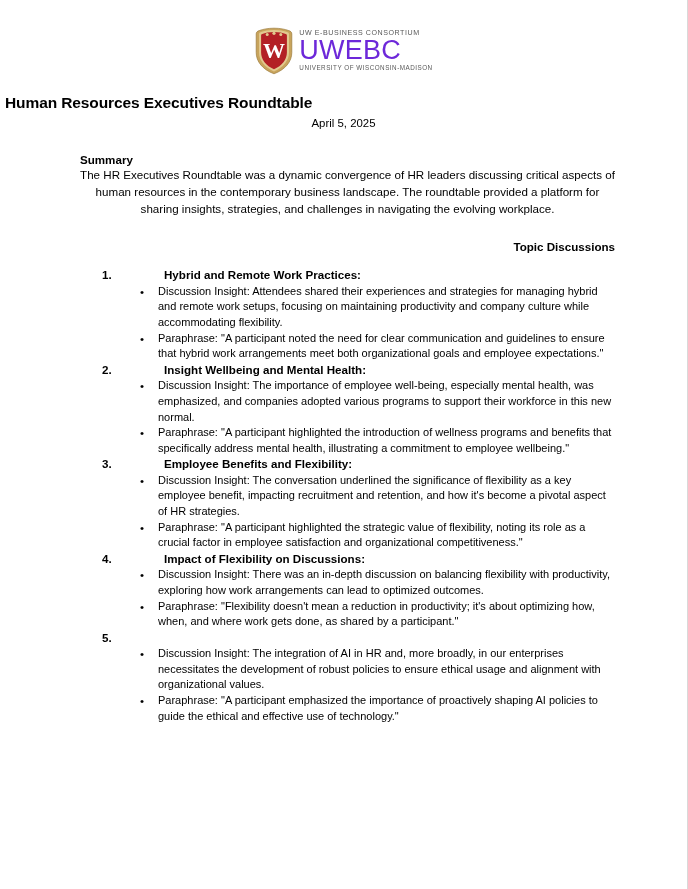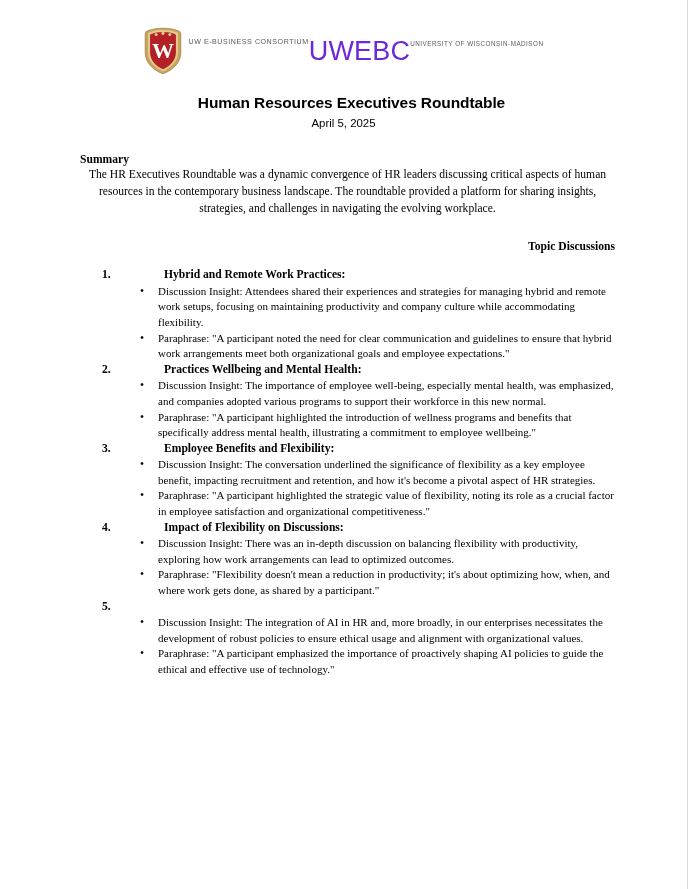--- a/index.html
+++ b/index.html
@@ -33,21 +33,21 @@
     align-items: center;
     gap: 5px;
   }
   .crest {
     width: 40px;
     height: 48px;
     flex: none;
   }
   .wordmark {
     display: flex;
-    flex-direction: row;
+    flex-direction: column;
     justify-content: center;
     line-height: 1;
   }
   .wm-top {
     font-size: 7.1px;
     letter-spacing: 0.55px;
     color: #595959;
     font-weight: 400;
     white-space: nowrap;
     margin-bottom: 1px;
@@ -63,37 +63,35 @@
   .wm-bottom {
     font-size: 6.3px;
     letter-spacing: 0.5px;
     color: #595959;
     font-weight: 400;
     white-space: nowrap;
     margin-top: 2px;
   }
   
   .doc-title {
-    text-align: center;
     font-size: 15.5px;
     font-weight: bold;
-    margin: 19px 0 0 16px;
+    margin: 19px 0 0 5px;
     letter-spacing: -0.1px;
   }
   .doc-date {
     text-align: center;
     font-size: 11.4px;
     font-weight: 400;
     margin: 5px 0 0 0;
   }
   
   .content {
     padding: 0 72px 0 80px;
     margin-top: 24px;
-    font-family: Liberation Serif, serif;
   }
   .section-heading {
     font-size: 11.6px;
     font-weight: bold;
     margin: 0 0 1px 0;
   }
   .summary-text {
     font-size: 11.6px;
     line-height: 1.45;
     margin: 0;
@@ -203,21 +201,21 @@
             </li>
             <li>
               <span class="bullet-mark">•</span>
               <span class="point-text">Paraphrase: "A participant noted the need for clear communication and guidelines to ensure that hybrid work arrangements meet both organizational goals and employee expectations."</span>
             </li>
           </ul>
         </li>
         <li>
           <div class="topic-row">
             <span class="topic-num">2.</span>
-            <span class="topic-title">Practices Wellbeing and Mental Health:</span>
+            <span class="topic-title">Insight Wellbeing and Mental Health:</span>
           </div>
           <ul class="points">
             <li>
               <span class="bullet-mark">•</span>
               <span class="point-text">Discussion Insight: The importance of employee well-being, especially mental health, was emphasized, and companies adopted various programs to support their workforce in this new normal.</span>
             </li>
             <li>
               <span class="bullet-mark">•</span>
               <span class="point-text">Paraphrase: "A participant highlighted the introduction of wellness programs and benefits that specifically address mental health, illustrating a commitment to employee wellbeing."</span>
             </li>

